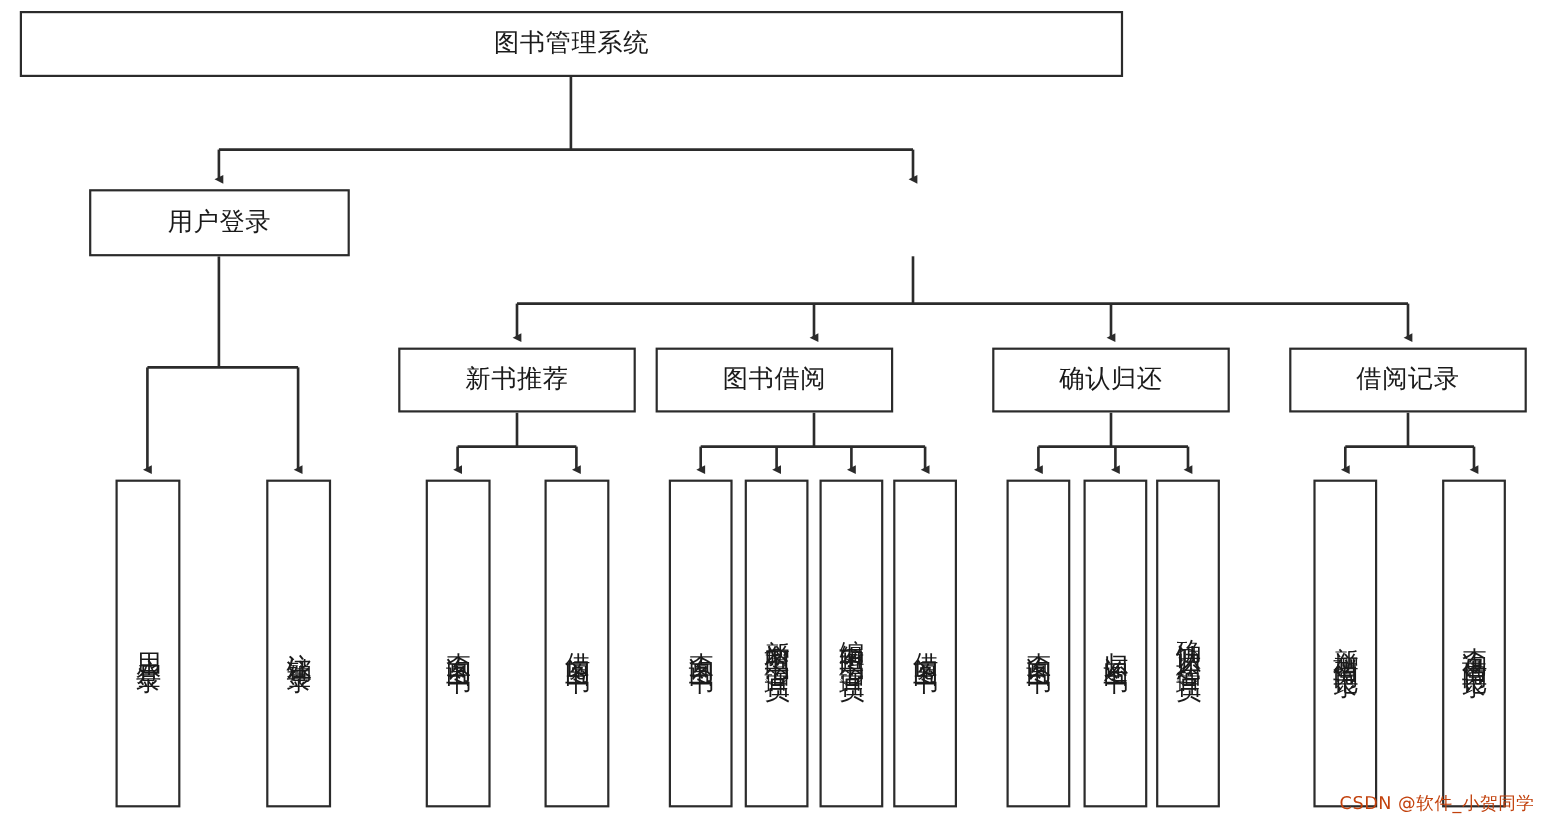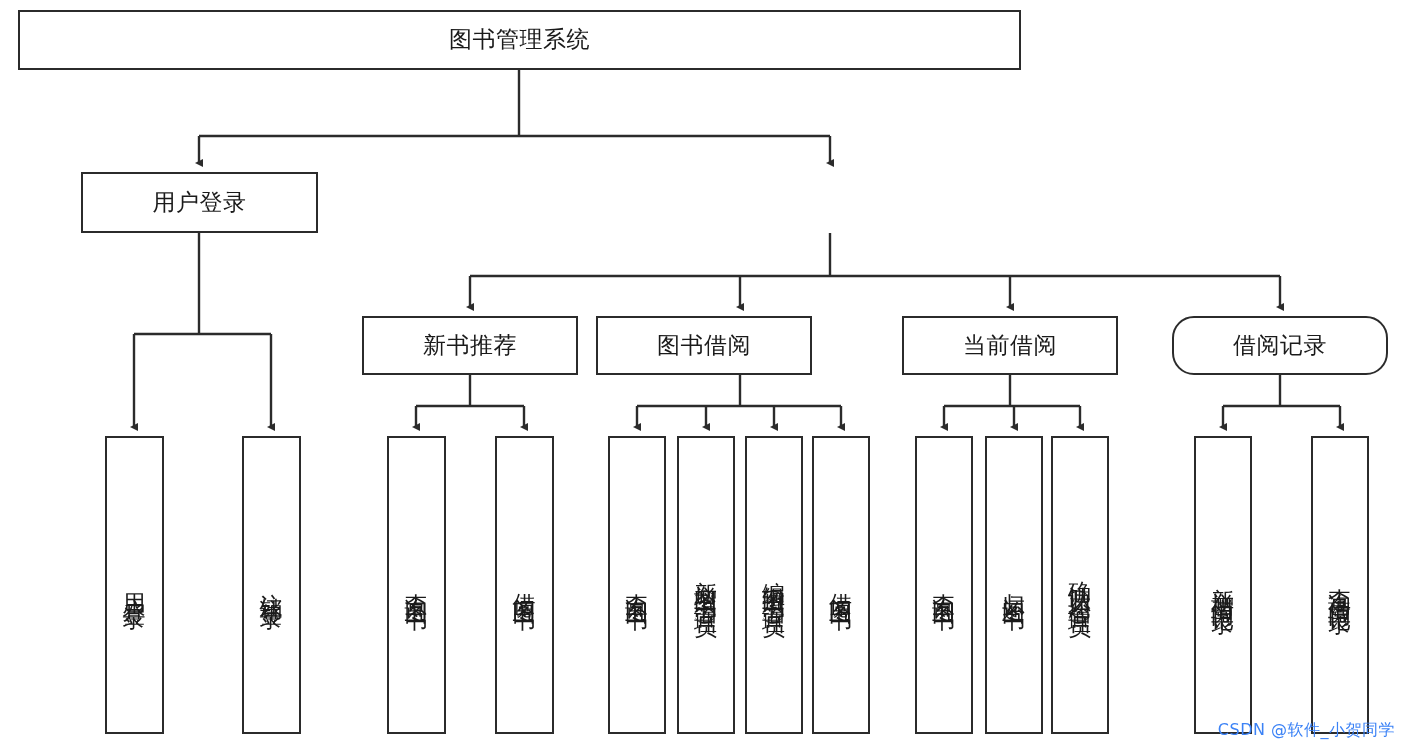--- a/index.html
+++ b/index.html
@@ -64,21 +64,21 @@
     bottom: 0;
     display: flex;
     align-items: center;
     justify-content: center;
   }
   #watermark {
     position: absolute;
     right: 10px;
     bottom: 6px;
     font-size: 16px;
-    color: #3b82f6;
+    color: #c2410c;
     letter-spacing: 0.5px;
     white-space: nowrap;
     pointer-events: none;
   }
 </style>
 </head>
 <body>
 
 <div id="diagram-canvas">
 
@@ -134,23 +134,23 @@
 
   <div class="node node-h node-root" style="left:18px; top:10px; width:1003px; height:60px;">图书管理系统</div>
 
   <div class="node node-h" style="left:81px; top:172px; width:237px; height:61px;">用户登录</div>
 
 
   <div class="node node-h" style="left:362px; top:316px; width:216px; height:59px;">新书推荐</div>
 
   <div class="node node-h" style="left:596px; top:316px; width:216px; height:59px;">图书借阅</div>
 
-  <div class="node node-h" style="left:902px; top:316px; width:216px; height:59px;">当前借阅</div>
-
-  <div class="node node-h" style="left:1172px; top:316px; width:216px; height:59px;border-radius:22px;">借阅记录</div>
+  <div class="node node-h" style="left:902px; top:316px; width:216px; height:59px;">确认归还</div>
+
+  <div class="node node-h" style="left:1172px; top:316px; width:216px; height:59px;">借阅记录</div>
 
   <div class="node node-v" style="left:105px; top:436px; width:59px; height:298px;">
     <div class="vwrap">
       <span class="vtext">用户登录</span>
     </div>
   </div>
 
   <div class="node node-v" style="left:242px; top:436px; width:59px; height:298px;">
     <div class="vwrap">
       <span class="vtext">注销登录</span>

